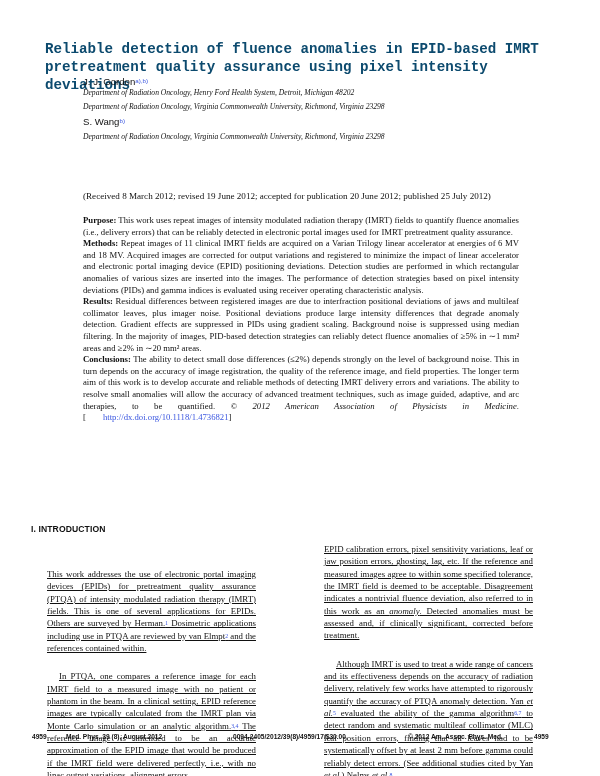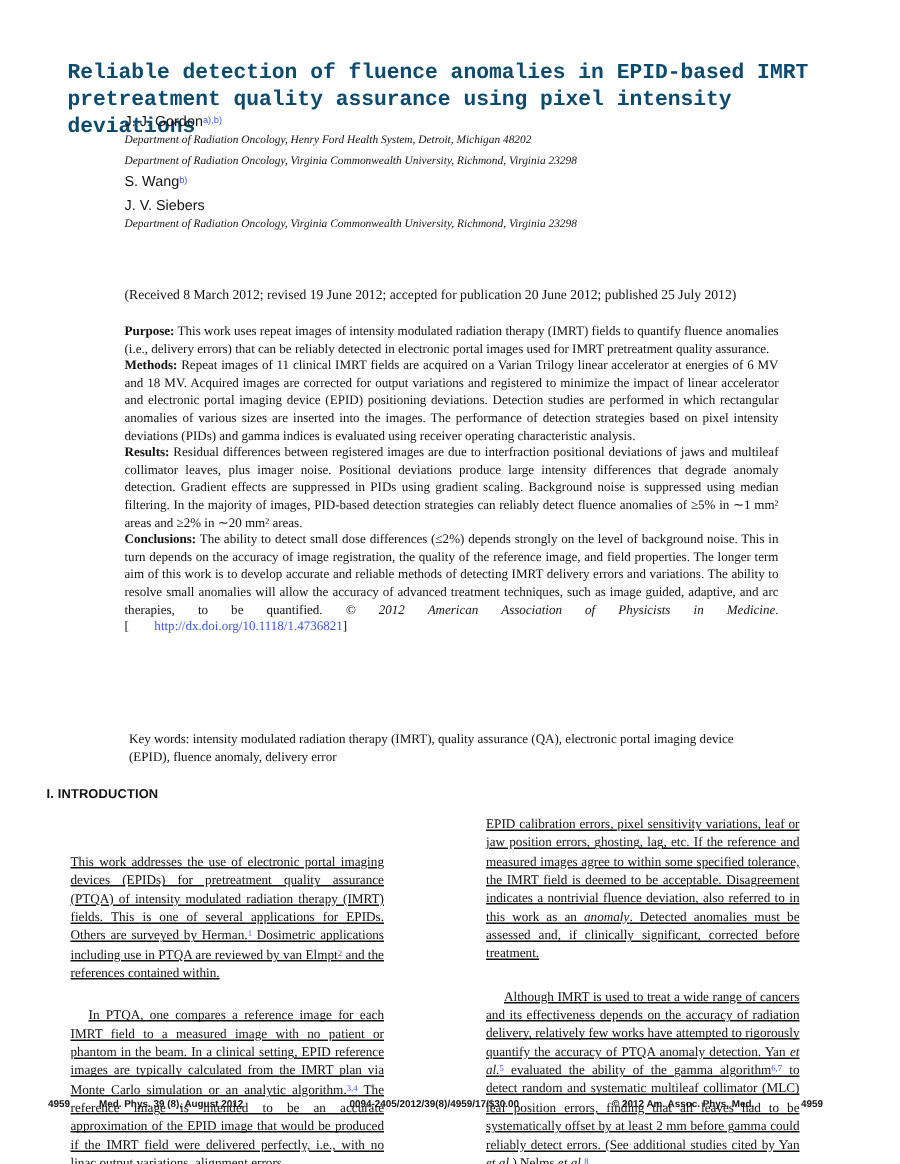--- a/index.html
+++ b/index.html
@@ -67,35 +67,33 @@
       <div class="author-name"><span>J. J. Gordon</span><sup>a),b)</sup></div>
       <div class="affil">Department of Radiation Oncology, Henry Ford Health System, Detroit, Michigan 48202</div>
     </div>
     <div class="author">
       <div class="affil">Department of Radiation Oncology, Virginia Commonwealth University, Richmond, Virginia 23298</div>
     </div>
     <div class="author">
       <div class="author-name"><span>S. Wang</span><sup>b)</sup></div>
     </div>
     <div class="author">
-      <div class="author-name"><span>J. V. Siebers</span></div>
       <div class="affil">Department of Radiation Oncology, Virginia Commonwealth University, Richmond, Virginia 23298</div>
     </div>
   </div>
 
   <div class="received">(Received 8 March 2012; revised 19 June 2012; accepted for publication 20 June 2012; published 25 July 2012)</div>
 
   <div class="abstract">
     <p><b>Purpose:</b><span> This work uses repeat images of intensity modulated radiation therapy (IMRT) fields to quantify fluence anomalies (i.e., delivery errors) that can be reliably detected in electronic portal images used for IMRT pretreatment quality assurance.</span></p>
     <p><b>Methods:</b><span> Repeat images of 11 clinical IMRT fields are acquired on a Varian Trilogy linear accelerator at energies of 6 MV and 18 MV. Acquired images are corrected for output variations and registered to minimize the impact of linear accelerator and electronic portal imaging device (EPID) positioning deviations. Detection studies are performed in which rectangular anomalies of various sizes are inserted into the images. The performance of detection strategies based on pixel intensity deviations (PIDs) and gamma indices is evaluated using receiver operating characteristic analysis.</span></p>
     <p><b>Results:</b><span> Residual differences between registered images are due to interfraction positional deviations of jaws and multileaf collimator leaves, plus imager noise. Positional deviations produce large intensity differences that degrade anomaly detection. Gradient effects are suppressed in PIDs using gradient scaling. Background noise is suppressed using median filtering. In the majority of images, PID-based detection strategies can reliably detect fluence anomalies of ≥5% in ∼1 mm² areas and ≥2% in ∼20 mm² areas.</span></p>
     <p><b>Conclusions:</b><span> The ability to detect small dose differences (≤2%) depends strongly on the level of background noise. This in turn depends on the accuracy of image registration, the quality of the reference image, and field properties. The longer term aim of this work is to develop accurate and reliable methods of detecting IMRT delivery errors and variations. The ability to resolve small anomalies will allow the accuracy of advanced treatment techniques, such as image guided, adaptive, and arc therapies, to be quantified. </span><span class="cr">© 2012 American Association of Physicists in Medicine</span><span>.</span><span> [</span><span class="doi">http://dx.doi.org/10.1118/1.4736821</span><span>]</span></p>
   </div>
 
-  <div class="keywords">Key words: intensity modulated radiation therapy (IMRT), quality assurance (QA), electronic portal imaging device (EPID), fluence anomaly, delivery error</div>
 
   <div class="sec-head">I. INTRODUCTION</div>
 
   <div class="col col-left">
     <p><span>This work addresses the use of electronic portal imaging devices (EPIDs) for pretreatment quality assurance (PTQA) of intensity modulated radiation therapy (IMRT) fields. This is one of several applications for EPIDs. Others are surveyed by Herman.</span><sup>1</sup><span> Dosimetric applications including use in PTQA are reviewed by van Elmpt</span><sup>2</sup><span> and the references contained within.</span></p>
     <p class="ind"><span>In PTQA, one compares a reference image for each IMRT field to a measured image with no patient or phantom in the beam. In a clinical setting, EPID reference images are typically calculated from the IMRT plan via Monte Carlo simulation or an analytic algorithm.</span><sup>3,4</sup><span> The reference image is intended to be an accurate approximation of the EPID image that would be produced if the IMRT field were delivered perfectly, i.e., with no linac output variations, alignment errors,</span></p>
   </div>
 
   <div class="col col-right">
     <p><span>EPID calibration errors, pixel sensitivity variations, leaf or jaw position errors, ghosting, lag, etc. If the reference and measured images agree to within some specified tolerance, the IMRT field is deemed to be acceptable. Disagreement indicates a nontrivial fluence deviation, also referred to in this work as an </span><i>anomaly</i><span>. Detected anomalies must be assessed and, if clinically significant, corrected before treatment.</span></p>

